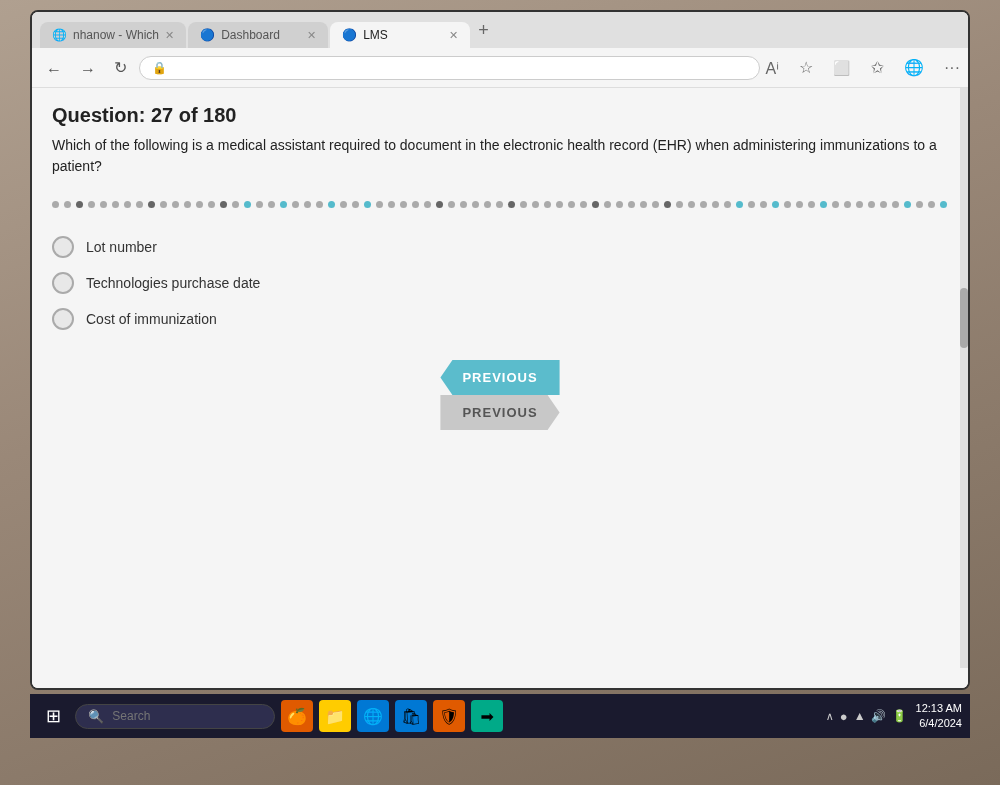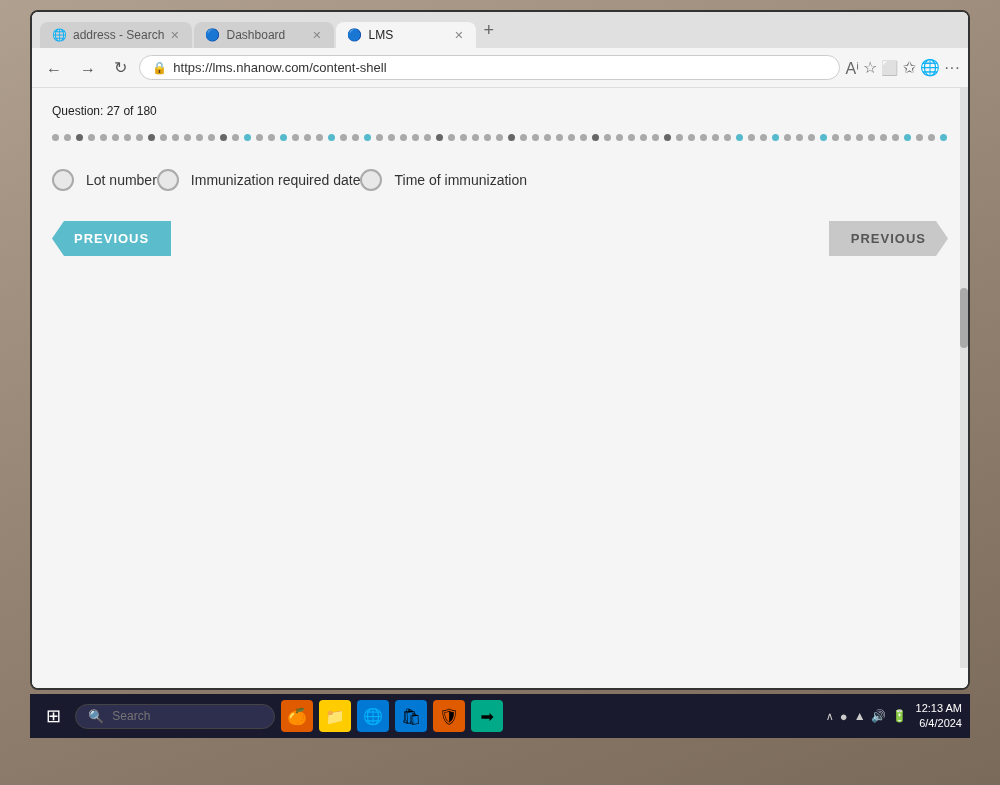--- a/index.html
+++ b/index.html
@@ -115,43 +115,43 @@
     }
 
     .address-bar-icon {
       color: #888;
       font-size: 12px;
     }
 
     .nav-controls {
       display: flex;
       align-items: center;
-      gap: 4px;
+      gap: 20px;
       color: #666;
       font-size: 14px;
     }
 
     
     .page-content {
       background: #f5f5f5;
       flex: 1;
       overflow-y: auto;
       padding: 16px 20px;
     }
 
     .question-header {
       display: flex;
       justify-content: space-between;
       align-items: flex-start;
       margin-bottom: 8px;
     }
 
     .question-number {
-      font-size: 12px;
-      font-weight: normal;
+      font-size: 20px;
+      font-weight: bold;
       color: #222;
     }
 
     .time-remaining {
       font-size: 13px;
       color: #333;
     }
 
     .flag-btn {
       display: flex;
@@ -188,20 +188,22 @@
       width: 7px;
       height: 7px;
       border-radius: 50%;
       display: inline-block;
     }
 
     
     .options-list {
       list-style: none;
       display: flex;
+      flex-direction: column;
+      gap: 14px;
       margin-bottom: 30px;
     }
 
     .option-item {
       display: flex;
       align-items: center;
       gap: 12px;
       cursor: pointer;
     }
 
@@ -218,20 +220,21 @@
       font-size: 14px;
       color: #333;
     }
 
     
     .nav-buttons {
       display: flex;
       justify-content: space-between;
       align-items: center;
       margin-top: 10px;
+      flex-direction: column;
     }
 
     .prev-btn {
       background: #5bbccc;
       color: white;
       border: none;
       padding: 10px 22px;
       font-size: 13px;
       font-weight: bold;
       cursor: pointer;
@@ -357,21 +360,21 @@
 </head>
 <body>
 
 <div class="laptop-frame">
   <div class="screen-area">
     <div class="browser-chrome">
 
       <div class="tab-bar">
         <div class="tab inactive">
           <span style="font-size:12px;">🌐</span>
-          <span>address - Search</span>
+          <span>nhanow - Which</span>
           <span class="tab-close">✕</span>
         </div>
         <div class="tab inactive">
           <span style="font-size:12px;">🔵</span>
           <span>Dashboard</span>
           <span class="tab-close">✕</span>
         </div>
         <div class="tab active">
           <span style="font-size:12px;">🔵</span>
           <span>LMS</span>
@@ -379,38 +382,38 @@
         </div>
         <button class="tab-new">+</button>
       </div>
 
       <div class="nav-bar">
         <button class="nav-btn">←</button>
         <button class="nav-btn">→</button>
         <button class="nav-btn">↻</button>
         <div class="address-bar">
           <span class="address-bar-icon">🔒</span>
-          <span>https://lms.nhanow.com/content-shell</span>
         </div>
         <div class="nav-controls">
           <span style="font-size:16px; cursor:pointer;">Aⁱ</span>
           <span style="font-size:16px; cursor:pointer;">☆</span>
           <span style="font-size:14px; cursor:pointer;">⬜</span>
           <span style="font-size:16px; cursor:pointer;">✩</span>
           <span style="font-size:16px; cursor:pointer;">🌐</span>
           <span style="font-size:16px; cursor:pointer;">···</span>
         </div>
       </div>
 
       <div class="page-content">
 
         <div class="question-header">
           <span class="question-number">Question: 27 of 180</span>
         </div>
 
+        <p class="question-text">Which of the following is a medical assistant required to document in the electronic health record (EHR) when administering immunizations to a patient?</p>
 
         <div class="dots-divider" id="dots-container">
             <span class="dot" style="background: rgb(170, 170, 170);"></span>
             <span class="dot" style="background: rgb(170, 170, 170);"></span>
             <span class="dot" style="background: rgb(102, 102, 102);"></span>
             <span class="dot" style="background: rgb(170, 170, 170);"></span>
             <span class="dot" style="background: rgb(170, 170, 170);"></span>
             <span class="dot" style="background: rgb(170, 170, 170);"></span>
             <span class="dot" style="background: rgb(170, 170, 170);"></span>
             <span class="dot" style="background: rgb(170, 170, 170);"></span>
@@ -483,25 +486,25 @@
             <span class="dot" style="background: rgb(85, 187, 204);"></span>
           </div>
 
         <ul class="options-list">
           <li class="option-item">
             <div class="option-radio"></div>
             <span class="option-label">Lot number</span>
           </li>
           <li class="option-item">
             <div class="option-radio"></div>
-            <span class="option-label">Immunization required date</span>
+            <span class="option-label">Technologies purchase date</span>
           </li>
           <li class="option-item">
             <div class="option-radio"></div>
-            <span class="option-label">Time of immunization</span>
+            <span class="option-label">Cost of immunization</span>
           </li>
         </ul>
 
         <div class="nav-buttons">
           <button class="prev-btn">PREVIOUS</button>
           <button class="continue-btn">PREVIOUS</button>
         </div>
 
       </div>
     </div>

